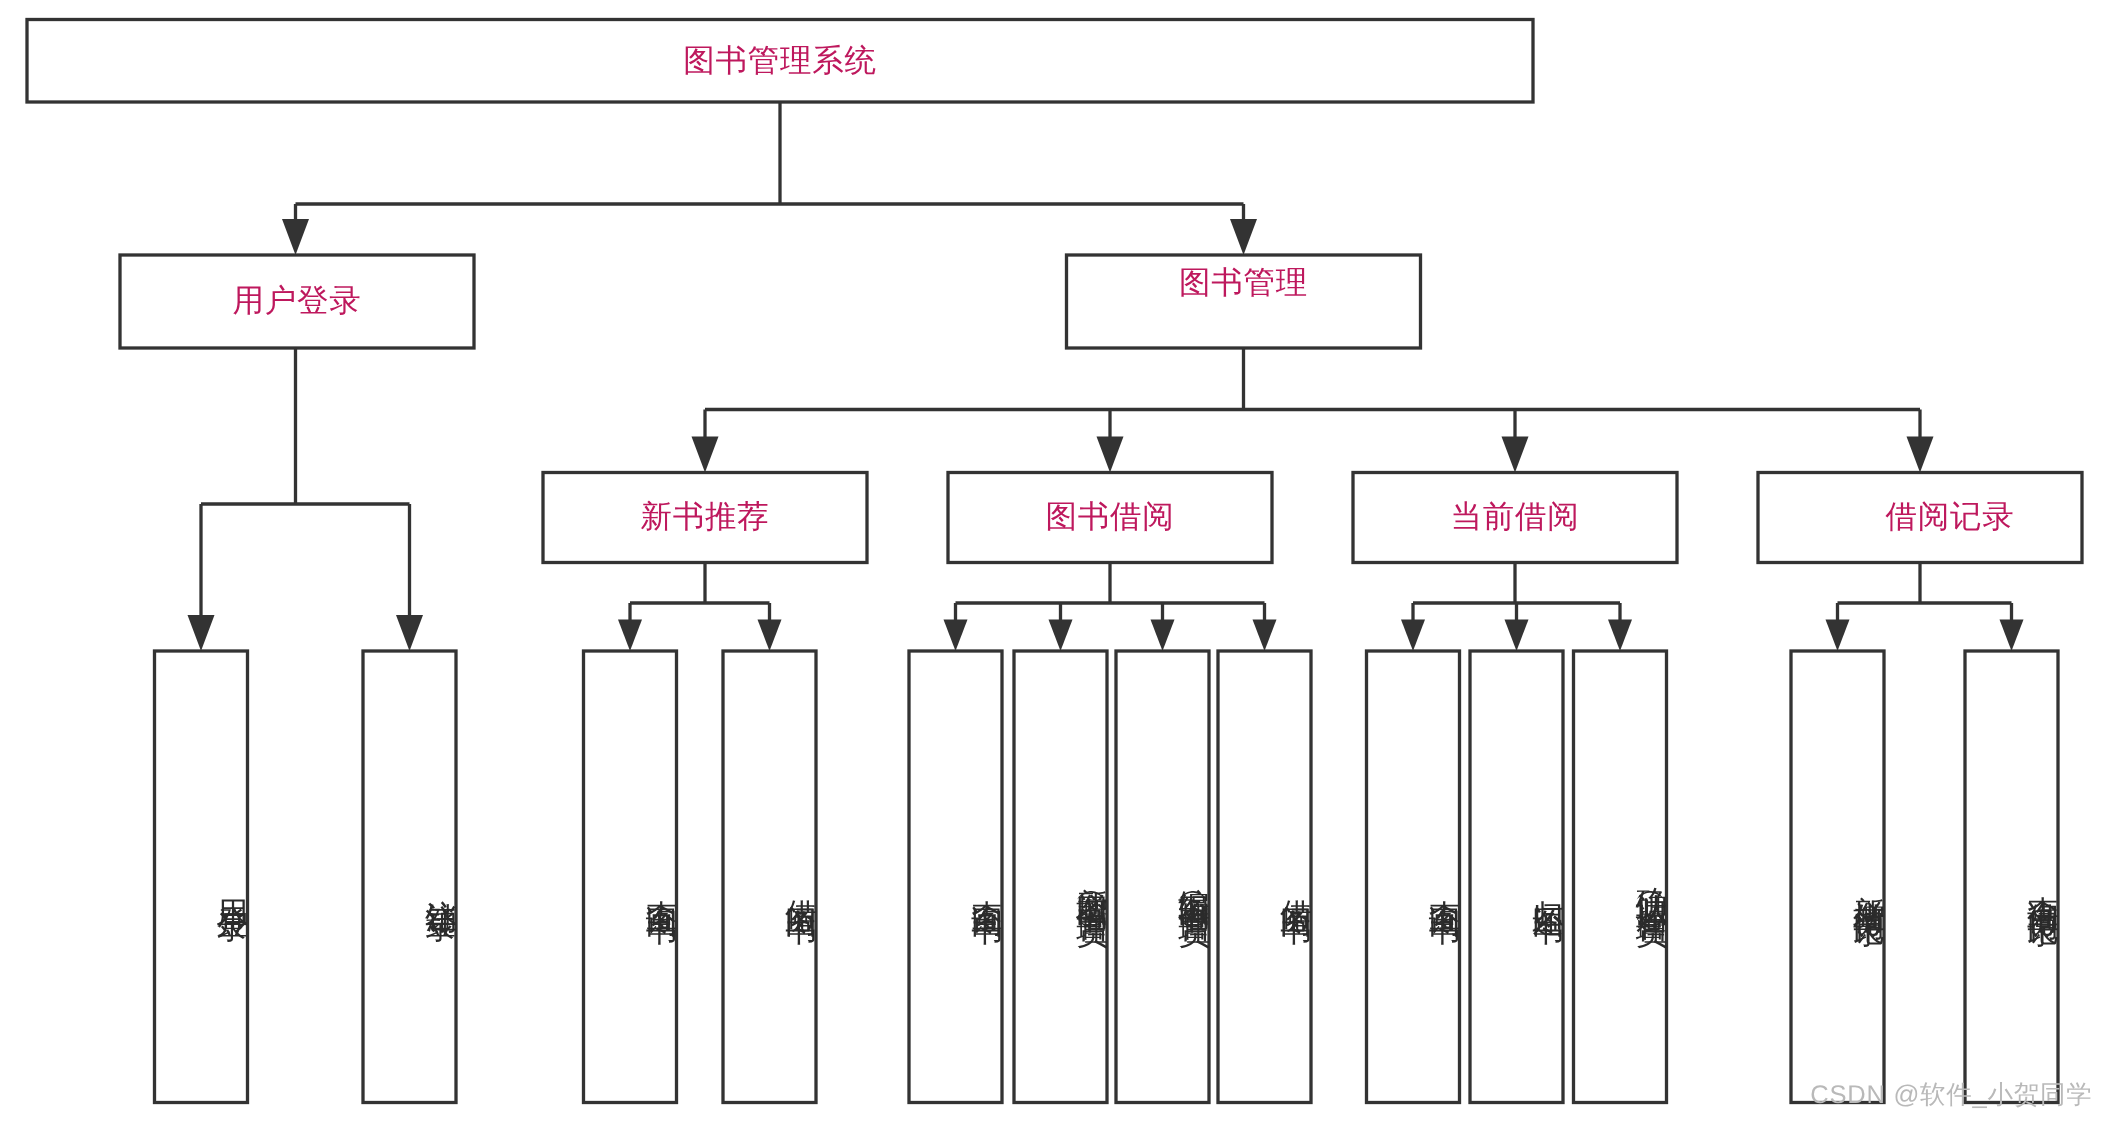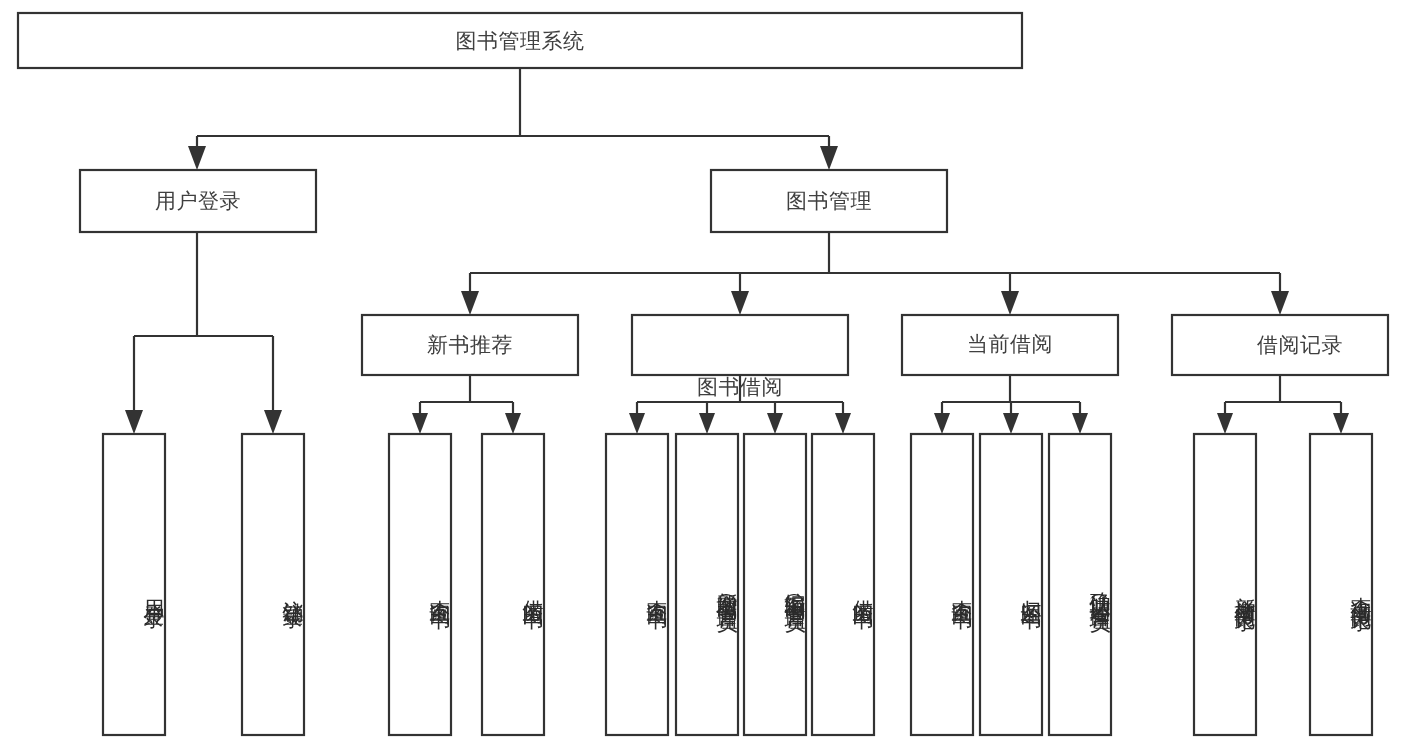--- a/index.html
+++ b/index.html
@@ -39,21 +39,21 @@
   }
   .arrow-head {
     fill: #333333;
     stroke: none;
   }
   .node-label-h {
     position: absolute;
     display: flex;
     align-items: center;
     justify-content: center;
-    color: #404040;
+    color: #be185d;
     font-size: 21px;
     line-height: 1.2;
     letter-spacing: 0.5px;
     white-space: nowrap;
     pointer-events: none;
   }
   .node-label-v {
     position: absolute;
     display: flex;
     align-items: flex-start;
@@ -179,33 +179,34 @@
       <polygon class="arrow-head" points="1080,434 1072,413 1088,413"></polygon>
 
       <polygon class="arrow-head" points="1225,434 1217,413 1233,413"></polygon>
       <polygon class="arrow-head" points="1341,434 1333,413 1349,413"></polygon>
     </g>
   </svg>
 
   <div id="labels-layer">
       <div class="node-label-h" style="left: 18px; width: 1004px; top: 13px; height: 55px;">图书管理系统</div>
       <div class="node-label-h" style="left: 80px; width: 236px; top: 170px; height: 62px;">用户登录</div>
-      <div class="node-label-h" style="left: 711px; width: 236px; top: 170px; height: 62px;">图书管理</div>
+      <div class="node-label-h" style="left: 711px; width: 236px; top: 160px; height: 62px; font-family: Liberation Mono, monospace;">图书管理</div>
       <div class="node-label-h" style="left: 362px; width: 216px; top: 315px; height: 60px; border-radius: 28px;">新书推荐</div>
-      <div class="node-label-h" style="left: 632px; width: 216px; top: 315px; height: 60px; margin-top: 42px;">图书借阅</div>
+      <div class="node-label-h" style="left: 632px; width: 216px; top: 315px; height: 60px;">图书借阅</div>
       <div class="node-label-h" style="left: 902px; width: 216px; top: 315px; height: 60px; font-family: Liberation Serif, serif;">当前借阅</div>
       <div class="node-label-h" style="left: 1172px; width: 216px; top: 315px; height: 60px; padding-left: 20px;">借阅记录</div>
       <div class="node-label-v" style="left: 103px; width: 62px; top: 448px; height: 281px;">用户登录</div>
       <div class="node-label-v" style="left: 242px; width: 62px; top: 448px; height: 281px;">注销登录</div>
       <div class="node-label-v" style="left: 389px; width: 62px; top: 448px; height: 281px;">查询图书</div>
       <div class="node-label-v" style="left: 482px; width: 62px; top: 448px; height: 281px;">借阅图书</div>
       <div class="node-label-v" style="left: 606px; width: 62px; top: 448px; height: 281px;">查询图书</div>
       <div class="node-label-v" style="left: 676px; width: 62px; top: 448px; height: 281px;">新增图书（管理员）</div>
       <div class="node-label-v" style="left: 744px; width: 62px; top: 448px; height: 281px;">编辑图书（管理员）</div>
       <div class="node-label-v" style="left: 812px; width: 62px; top: 448px; height: 281px;">借阅图书</div>
       <div class="node-label-v" style="left: 911px; width: 62px; top: 448px; height: 281px;">查询图书</div>
       <div class="node-label-v" style="left: 980px; width: 62px; top: 448px; height: 281px;">归还图书</div>
       <div class="node-label-v" style="left: 1049px; width: 62px; top: 448px; height: 281px;">确认归还（管理员）</div>
       <div class="node-label-v" style="left: 1194px; width: 62px; top: 448px; height: 281px;">新增借阅记录</div>
       <div class="node-label-v" style="left: 1310px; width: 62px; top: 448px; height: 281px;">查询借阅记录</div>
     </div>
 
+  <div class="watermark">CSDN @软件_小贺同学</div>
 </div>
 
 </body></html>

